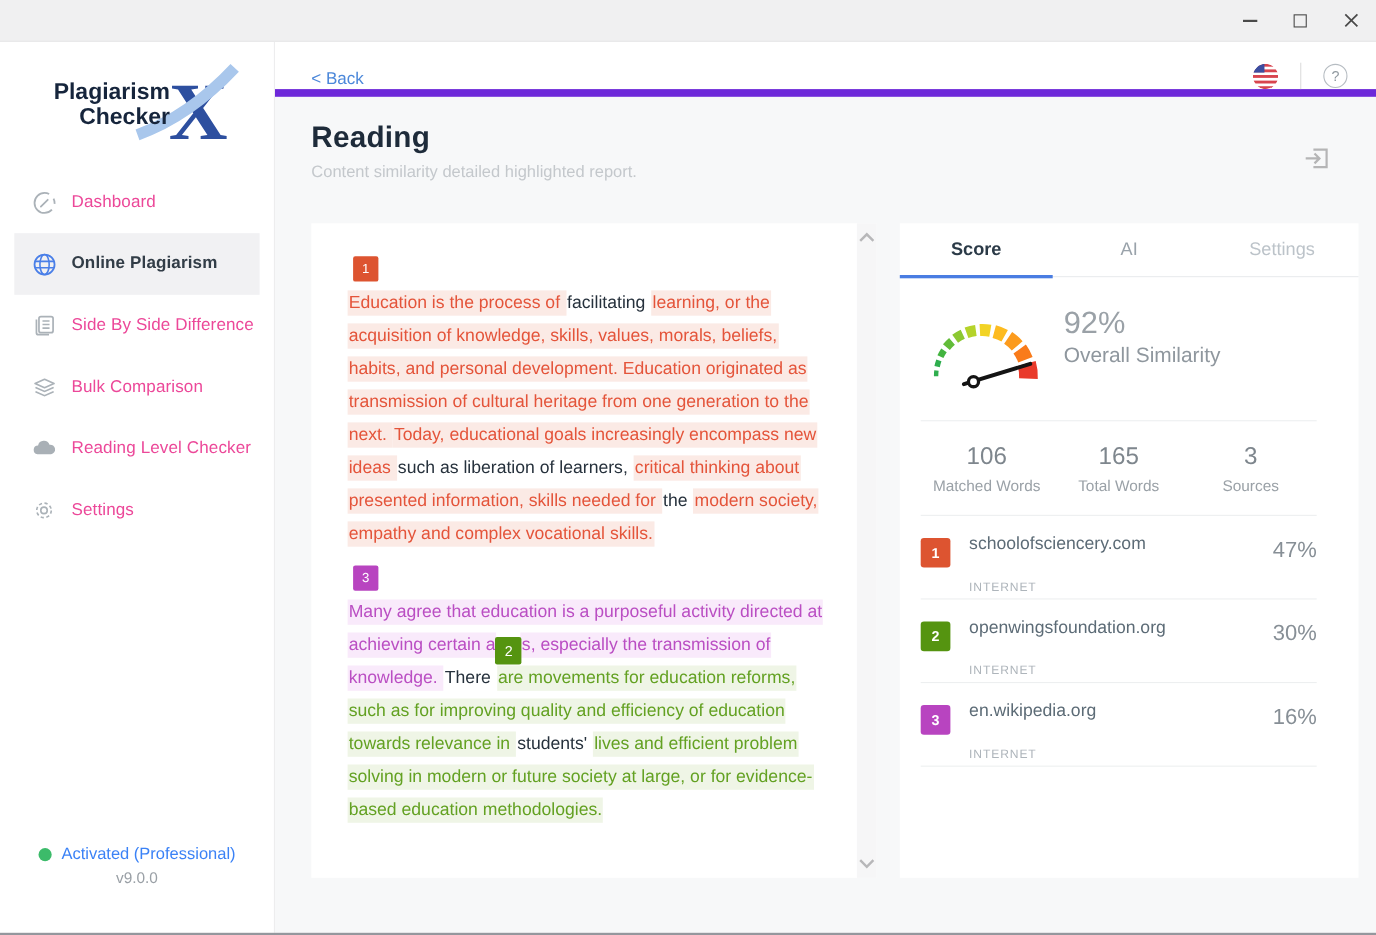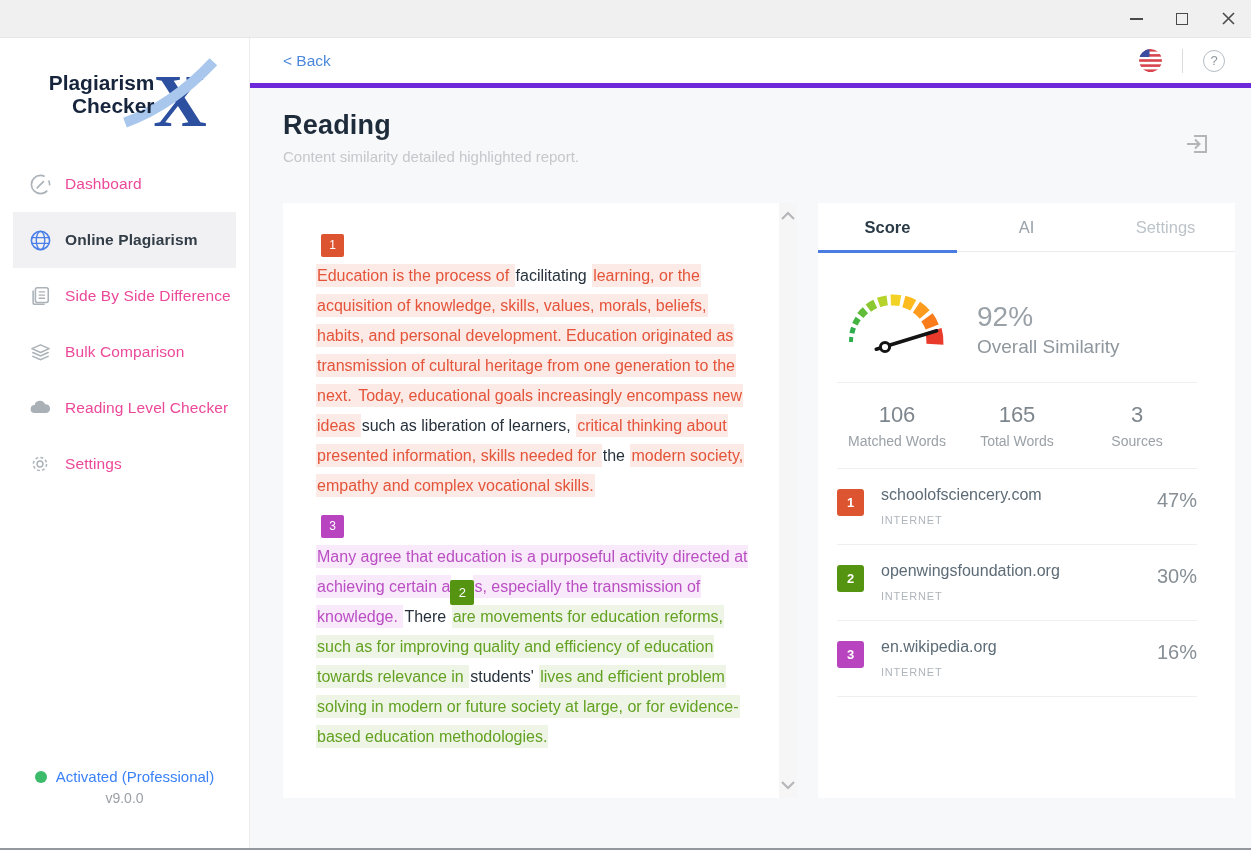--- a/index.html
+++ b/index.html
@@ -24,21 +24,21 @@
   .nav-item .lbl { margin-left:13px; font-size:15.5px; color:#ec4899; letter-spacing:0.1px; }
   .nav-item.active { background:#f1f1f3; }
   .nav-item.active .lbl { color:#323d47; font-weight:700; }
   .side-status { position:absolute; bottom:42px; left:0; right:0; text-align:center; }
   .side-status .row1 { display:flex; align-items:center; justify-content:center; gap:9px; }
   .dot { width:12px; height:12px; border-radius:50%; }
   .act-text { font-size:15px; font-weight:400; color:#3b82f6; }
   .ver-text { margin-top:5px; font-size:14px; color:#9aa0a6; }
 
   
-  .topbar { position:absolute; top:38px; left:250px; right:0; height:50px; background:#fff; border-bottom:5px solid #6d28d9; display:flex; align-items:center; z-index:10;gap:41px; }
+  .topbar { position:absolute; top:38px; left:250px; right:0; height:50px; background:#fff; border-bottom:7px solid #6d28d9; display:flex; align-items:flex-end; z-index:10;gap:41px; }
   .back-link { margin-left:33px; font-size:15.5px; color:#4c88da; cursor:pointer; }
   .topbar-right { margin-left:auto; display:flex; align-items:center; margin-right:26px; gap:20px; }
   .flag-btn { width:23px; height:23px; border-radius:50%; overflow:hidden; cursor:pointer; }
   .tb-divider { width:1px; height:24px; background:#dcdcdd; }
   .help-btn { width:22px; height:22px; border-radius:50%; border:1.5px solid #b6bcc2; color:#8e979e; font-size:13px; display:flex; align-items:center; justify-content:center; cursor:pointer; }
 
   .main { position:absolute; top:88px; left:250px; right:0; bottom:2px; background:#f7f8f9; }
   .report-header { padding:22px 0 0 33px; }
   .page-title { font-size:27px; font-weight:700; color:#1e2b3a; letter-spacing:0.2px; }
   .page-sub { margin-top:7px; font-size:15px; color:#c4c8cc; }
@@ -59,33 +59,33 @@
   .hl-green { color:#63a122; background:#eff5e6; }
   .plain { color:#26313c; background:transparent; }
 
   
   .score-panel { position:absolute; top:115px; left:568px; width:417px; height:595px; background:#fff; }
   .tabs { display:flex; height:49px; border-bottom:1px solid #e9ecee; }
   .tab { flex:1; display:flex; align-items:center; justify-content:center; font-size:16.5px; color:#99a2aa; position:relative; cursor:pointer; }
   .tab.t2 { color:#bcc3c9; }
   .tab.active { color:#2b3a47; font-weight:700; }
   .tab.active::after { content:""; position:absolute; left:0; right:0; bottom:-2px; height:3px; background:#4a7de2; }
-  .gauge-row { display:flex; align-items:flex-end; padding:26px 20px 24px 17px; gap:16px; }
+  .gauge-row { display:flex; align-items:flex-start; padding:26px 20px 24px 17px; gap:6px; }
   .overall-pct { font-size:28px; color:#9aa1a7; }
   .overall-lbl { margin-top:3px; font-size:19px; color:#8f979e; }
   .divider { border-top:1px solid #edeff0; margin-left:19px; margin-right:38px; }
   .stats-row { display:flex; padding:19px 38px 19px 19px; }
   .stat { flex:1; text-align:center; }
   .stat-val { font-size:22px; color:#7e868d; }
   .stat-lbl { margin-top:5px; font-size:14px; color:#9aa1a7; }
   .source-row { display:flex; align-items:flex-start; padding:17px 38px 0 19px; height:75px; cursor:pointer; }
   .src-badge { width:27px; height:27px; border-radius:3px; color:#fff; font-size:13px; font-weight:700; line-height:27px; text-align:center; margin-top:3px; flex:0 0 27px; }
   .src-info { margin-left:17px; }
   .src-domain { font-size:16px; color:#5c6b76; }
-  .src-type { margin-top:10px; font-size:11px; color:#aeb5bb; letter-spacing:0.8px; }
+  .src-type { margin-top:24px; font-size:11px; color:#aeb5bb; letter-spacing:0.8px; }
   .src-pct { margin-left:auto; font-size:20px; color:#878f96; padding-top:3px; }
   .src-sep { border-top:1px solid #edeff0; margin-left:19px; margin-right:38px; }
 </style>
 </head>
 <body>
 
 <div class="window">
 
   <div class="titlebar">
     <div class="win-btn">

